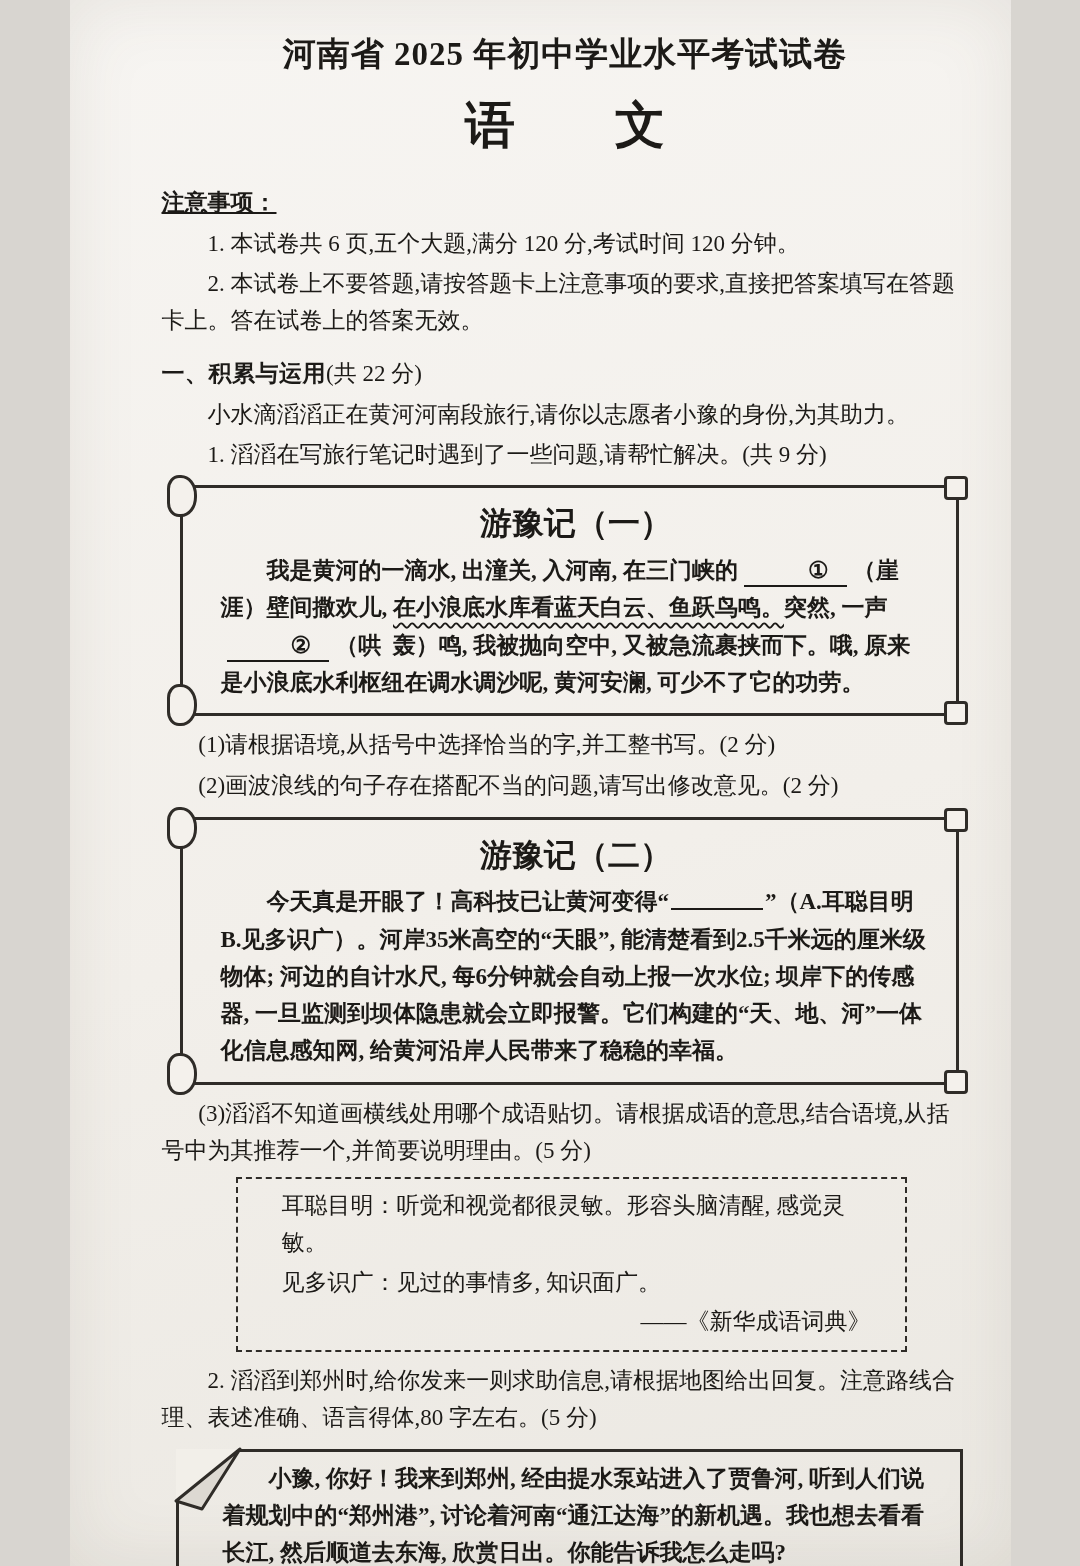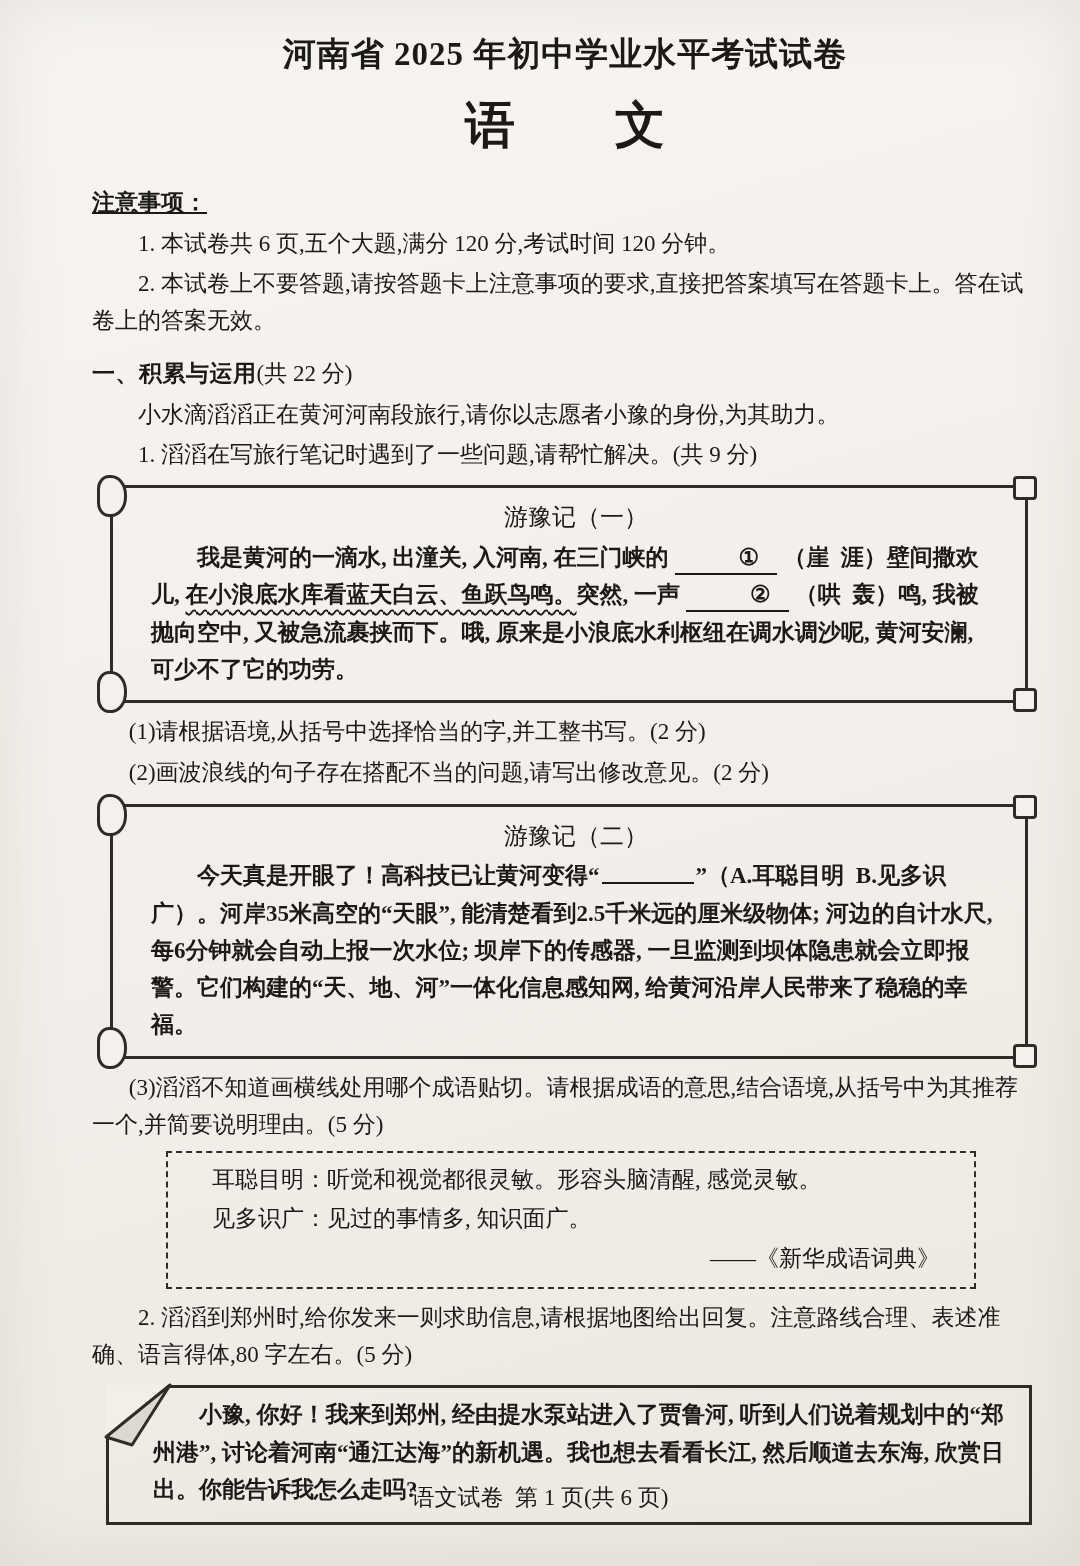--- a/index.html
+++ b/index.html
@@ -1,35 +1,35 @@
 <!DOCTYPE html>
 <html><head>
 <meta charset="utf-8">
 <style>
   html,body{margin:0;padding:0;background:#d8d5d0;}
   .page{
-    width:1080px;height:1566px;margin:0 auto;box-sizing:border-box;position:relative;overflow:hidden;
+    width:941px;height:1566px;margin:0 auto;box-sizing:border-box;position:relative;overflow:hidden;
     background:linear-gradient(165deg,#f7f5f2 0%,#f2efea 55%,#ebe8e2 100%);
     box-shadow:inset 0 0 70px rgba(90,80,60,.10);
     color:#1c1a17;font-family:"Liberation Serif","DejaVu Serif",serif;
     font-size:23px;line-height:1.62;
     padding:24px 42px 0 92px;
   }
   p{margin:3px 0;}
   .title{font-size:33px;text-align:center;font-weight:bold;margin:4px 0 0;letter-spacing:1px;}
   .subject{font-size:50px;font-weight:bold;text-align:center;white-space:pre;margin:4px 0 18px;}
   .notice-heading{font-weight:bold;margin-top:18px;text-decoration:underline;}
   .indent{text-indent:2em;}
   .sub-q{text-indent:1.6em;margin:4px 0;}
   .section-heading{margin-top:16px;}
   .section-heading b{letter-spacing:.5px;}
 
   .scroll-box{position:relative;border:3px solid #2f2c28;border-radius:9px;margin:12px 10px 10px 18px;
     padding:8px 24px 12px 38px;font-weight:bold;}
-  .scroll-title{text-align:center;font-weight:normal;margin:2px 0;font-size:24px;}
+  .scroll-title{text-align:center;font-weight:bold;margin:2px 0;font-size:32px;}
   .scroll-text{white-space:pre-wrap;margin:0;text-indent:2em;}
   .scroll-curl{position:absolute;left:-16px;width:30px;height:42px;border:3px solid #2f2c28;background:#f4f1ec;
     border-radius:12px 16px 16px 12px / 14px 20px 20px 14px;box-sizing:border-box;}
   .scroll-curl.top{top:-13px;}
   .scroll-curl.bottom{bottom:-13px;}
   .scroll-tab{position:absolute;right:-12px;width:24px;height:24px;border:3px solid #2f2c28;background:#f4f1ec;
     border-radius:4px;box-sizing:border-box;}
   .scroll-tab.top{top:-12px;}
   .scroll-tab.bottom{bottom:-12px;}
 
@@ -95,15 +95,14 @@
   <p class="indent">2. 滔滔到郑州时,给你发来一则求助信息,请根据地图给出回复。注意路线合理、表述准确、语言得体,80 字左右。(5 分)</p>
 
   <div class="note-box">
     <svg class="note-fold" width="76" height="64" viewBox="0 0 76 64">
       <polygon points="0,0 64,0 0,52" fill="#f2efe9"></polygon>
       <polygon points="64,0 0,52 26,60" fill="#ddd9d2" stroke="#2f2c28" stroke-width="3" stroke-linejoin="round"></polygon>
     </svg>
     <p class="indent">小豫, 你好！我来到郑州, 经由提水泵站进入了贾鲁河, 听到人们说着规划中的“郑州港”, 讨论着河南“通江达海”的新机遇。我也想去看看长江, 然后顺道去东海, 欣赏日出。你能告诉我怎么走吗?</p>
   </div>
 
-  <div class="footer">语文试卷  第 1 页(共 6 页)</div>
 
 </div>
 
 </body></html>

